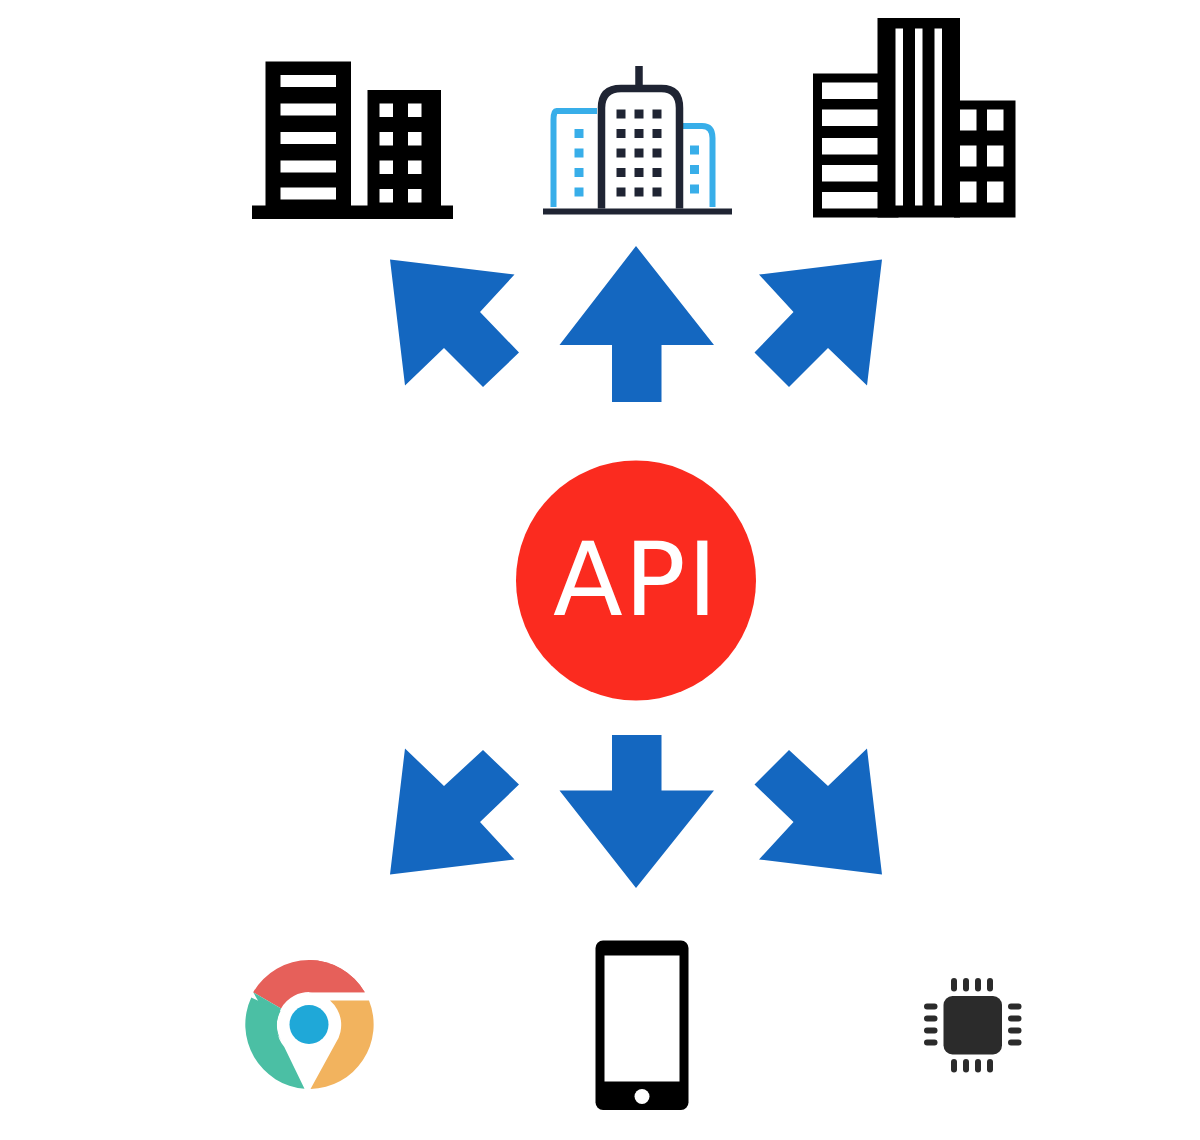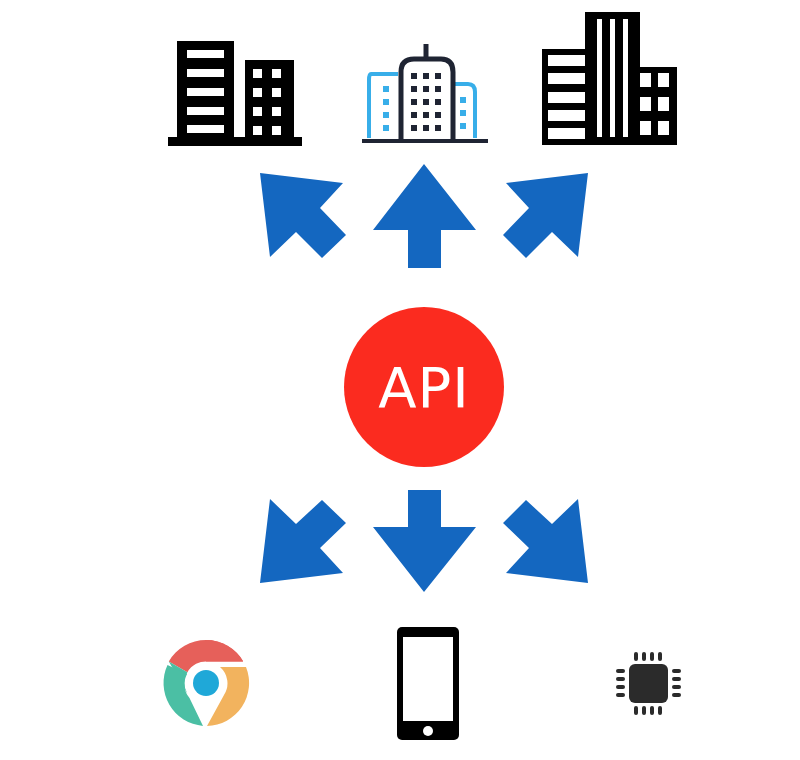--- a/index.html
+++ b/index.html
@@ -1,21 +1,21 @@
 <!DOCTYPE html>
 <html><head>
 <meta charset="utf-8">
 <style>
   html, body { margin: 0; padding: 0; background: #ffffff; }
   body { width: 800px; height: 760px; position: relative; overflow: hidden; font-family: "Liberation Sans", sans-serif; }
   .layer { position: absolute; left: 0; top: 0; width: 800px; height: 760px; }
   .api-label {
     position: absolute; left: 344px; top: 307px; width: 160px; height: 160px;
     display: flex; align-items: center; justify-content: center;
-    color: #ffffff; font-family: "DejaVu Sans", sans-serif; font-size: 56px; font-weight: normal;
+    color: #ffffff; font-family: "DejaVu Sans", sans-serif; font-size: 68px; font-weight: normal;
     letter-spacing: 1px;
   }
 </style>
 </head>
 <body>
 
 <svg class="layer" width="800" height="760" viewBox="0 0 800 760" xmlns="http://www.w3.org/2000/svg">
 
   <g>
     <rect x="177" y="41" width="57" height="99" fill="#000"></rect>

